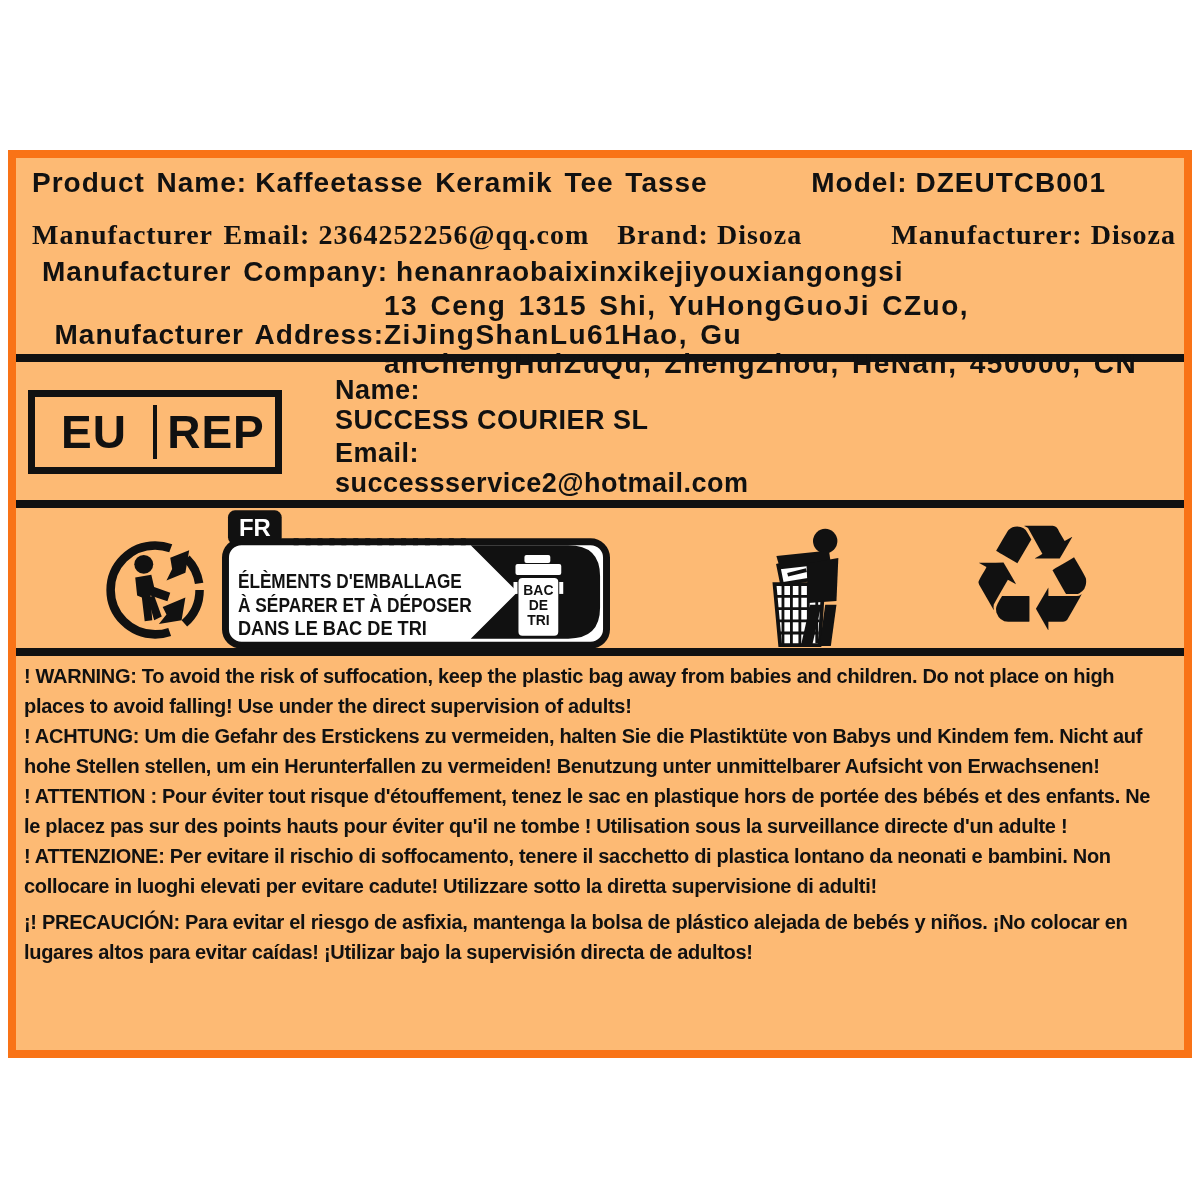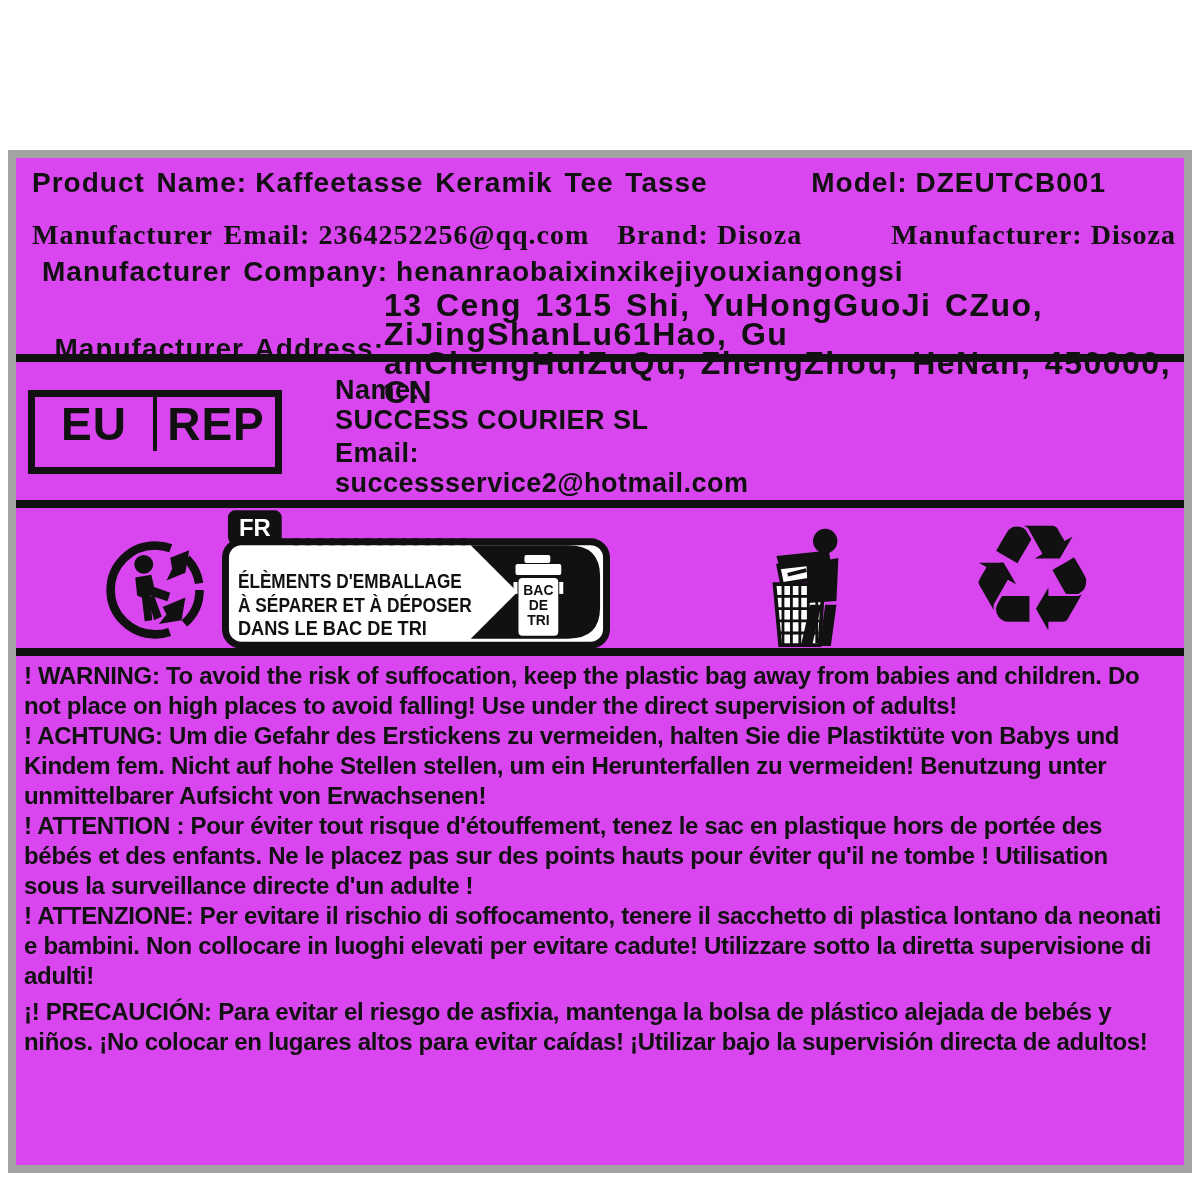--- a/index.html
+++ b/index.html
@@ -1,58 +1,58 @@
 <!DOCTYPE html>
 <html><head>
 <meta charset="utf-8">
 <style>
   * { box-sizing: border-box; margin: 0; padding: 0; }
   html,body { width:1200px; height:1200px; background:#ffffff; }
   body { font-family:"Liberation Sans", sans-serif; font-weight:bold; color:#111; }
   .page { position:relative; width:1200px; height:1200px; background:#fff; overflow:hidden; }
 
-  .label { position:absolute; left:8px; top:150px; width:1184px; height:1023px;
-           border:8px solid #a3a3a3; background:#d946ef; }
+  .label { position:absolute; left:8px; top:150px; width:1184px; height:908px;
+           border:8px solid #f97316; background:#fdba74; }
 
   
   .sec1 { height:204px; border-bottom:8px solid #111; padding:10px 8px 0 16px;
           font-size:28px; letter-spacing:1px; word-spacing:3px; line-height:30px; }
   .rowA { display:flex; justify-content:space-between; padding-right:62px; }
   .rowB { display:flex; justify-content:space-between; margin-top:22px;font-family:Liberation Serif, serif; }
   .rowC { margin-top:7px; margin-left:10px; }
   .rowD { display:flex; align-items:center; margin-top:4px; }
   .lbl  { margin-right:10px; }
   .pair span { margin-right:8px; }
   .brand-gap { margin-left:20px; }
   .mfr-right { margin-right:-8px; white-space:nowrap; }
   .addr-label { width:352px; flex:none;text-align:right; }
-  .addr-value { font-size:32px; letter-spacing:1.5px; line-height:29px; }
+  .addr-value { font-size:28px; letter-spacing:1.5px; line-height:29px; }
 
   
   .sec2 { height:146px; border-bottom:8px solid #111; display:flex; }
   .eurep-box { flex:none; margin:28px 0 0 12px; width:254px; height:84px;
-               border:7px solid #111; display:flex; align-items:flex-start; }
+               border:7px solid #111; display:flex; align-items:center; }
   .eurep-cell { flex:1; display:flex; align-items:center; justify-content:center;
                 font-size:46px; letter-spacing:1px; }
   .eurep-cell.rep { border-left:4px solid #111; }
   .eurep-info { margin:10px 0 0 53px; font-size:27px; letter-spacing:.5px; line-height:30px; }
   .erow { margin-top:3px; display:flex;flex-direction:column; }
   .erow .elbl { margin-right:14px; white-space:nowrap; }
   .addr2 { text-align:center; }
 
   
   .sec3 { height:148px; border-bottom:8px solid #111; display:flex; align-items:center; }
   .triman { margin:20px 0 0 88px; }
   .banner { margin:2px 0 0 12px; }
   .tidyman { margin:18px 0 0 142px; }
   .recycle { margin:2px 0 0 92px; font-size:148px; line-height:148px;
              font-family:"DejaVu Sans", sans-serif; color:#111; }
 
   
-  .sec4 { padding:5px 20px 0 8px; font-size:24px; letter-spacing:-0.3px;
+  .sec4 { padding:5px 20px 0 8px; font-size:20px; letter-spacing:-0.3px;
           line-height:30px; }
   .warn { margin:0; }
   .warn.es { margin-top:6px; }
 </style>
 </head>
 <body>
 
 <div class="page">
   <div class="label">
 

